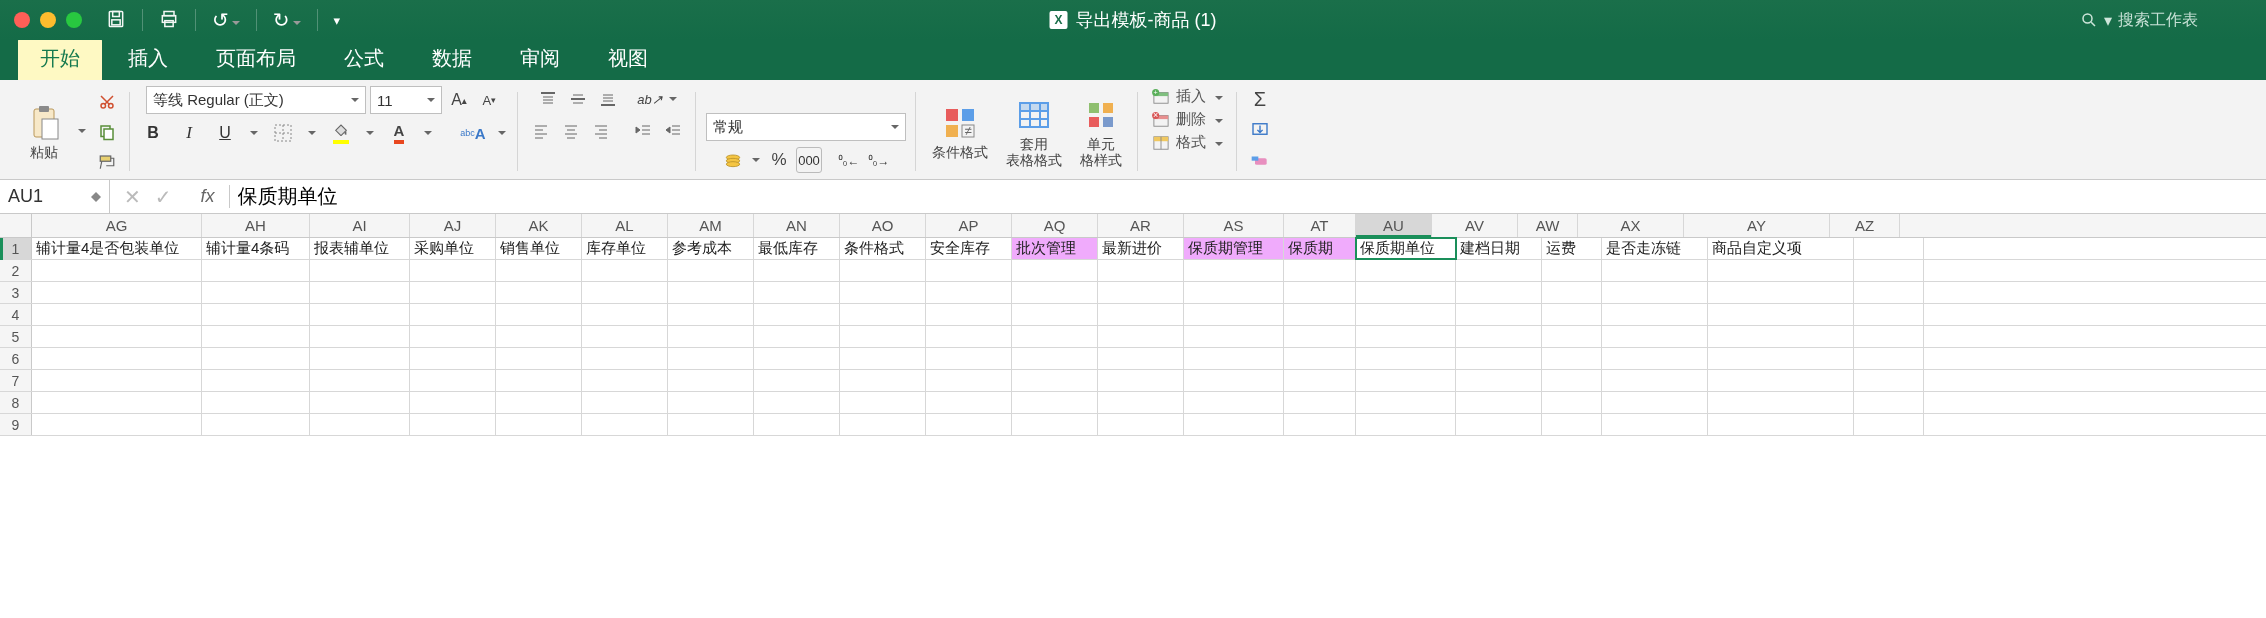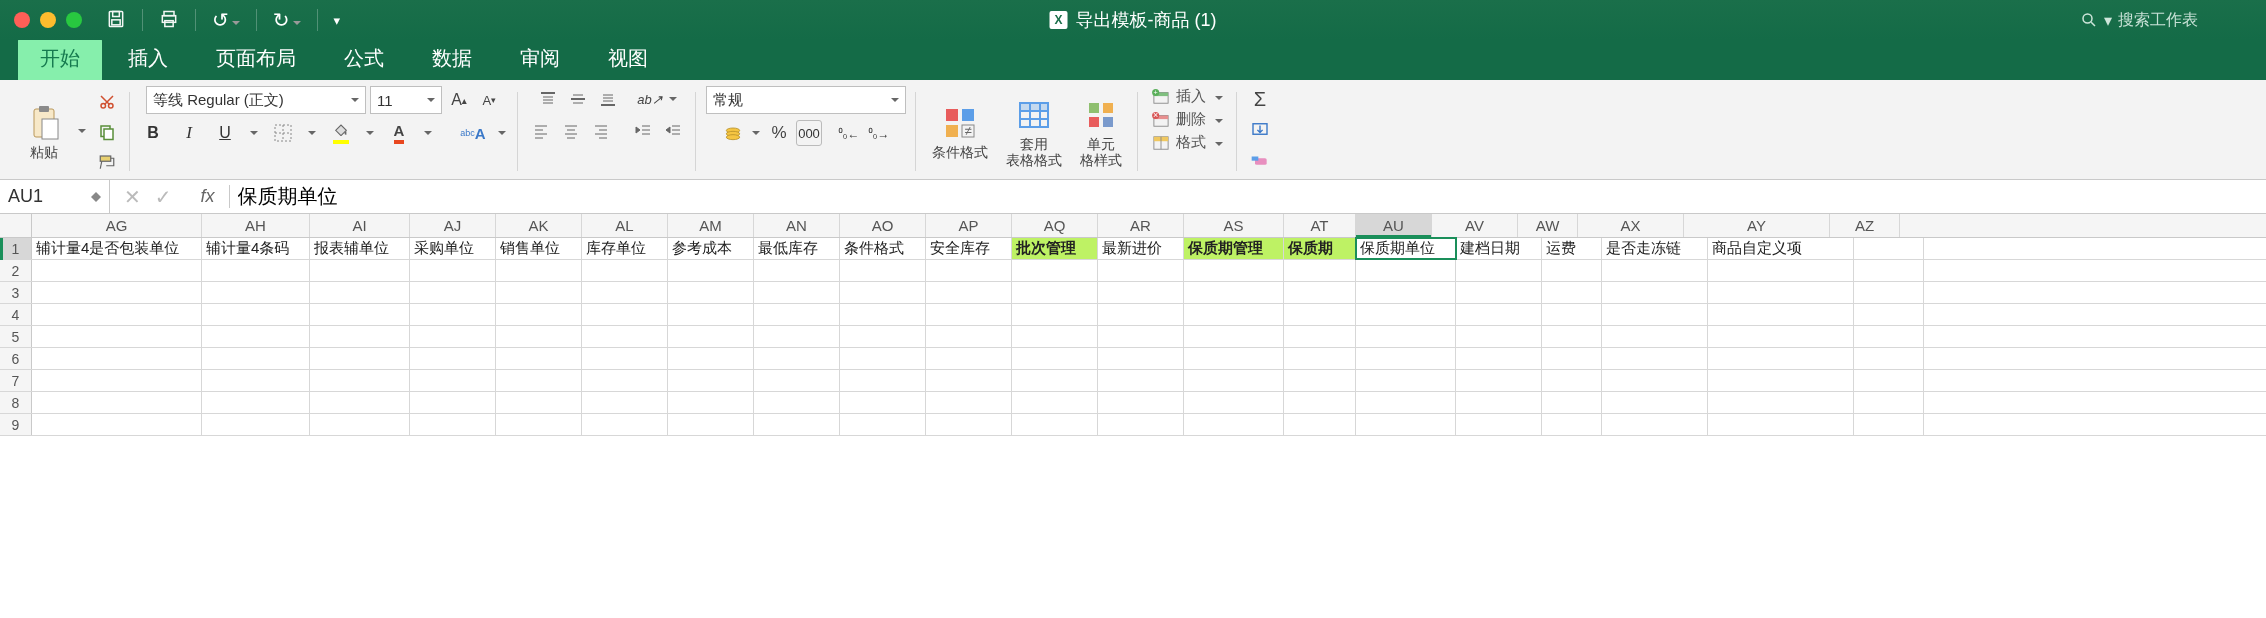--- a/index.html
+++ b/index.html
@@ -15,21 +15,21 @@
   .qat .sep { width:1px; height:22px; background:rgba(255,255,255,.25); }
   .title-center { position:absolute; left:50%; transform:translateX(-50%); display:flex; align-items:center; gap:8px; font-size:18px; }
   .title-center .xicon { width:18px; height:18px; background:#fff; color:#1a6f4a; font-weight:bold; font-size:12px; display:flex; align-items:center; justify-content:center; border-radius:2px; }
   .search { margin-left:auto; display:flex; align-items:center; gap:6px; color:#d0e6dc; font-size:16px; }
   .search input { background:transparent; border:none; color:#d0e6dc; font-size:16px; outline:none; width:140px; }
   .search input::placeholder { color:#c6e0d5; }
 
   
   .tabstrip { height:40px; background:#146b47; display:flex; align-items:flex-end; padding-left:18px; gap:4px; }
   .tab { padding:8px 22px 8px 22px; color:#fff; font-size:20px; cursor:pointer; }
-  .tab.active { background:#86efac; color:#167a4f; border-radius:4px 4px 0 0; }
+  .tab.active { background:#fef9c3; color:#167a4f; border-radius:4px 4px 0 0; }
 
   
   .ribbon { height:100px; background:#f3f3f3; border-bottom:1px solid #c9c9c9; display:flex; align-items:stretch; padding:4px 8px 0 8px; gap:0; overflow:hidden;}
   .group { display:flex; flex-direction:column; align-items:center; justify-content:space-between; padding:2px 10px 2px 10px; position:relative; }
   .group::after { content:""; position:absolute; right:0; top:8px; bottom:8px; width:1px; background:#d5d5d5; }
   .group:last-child::after{display:none;}
   .group-content { display:flex; align-items:center; gap:6px; flex:1; }
 
   .bigbtn { display:flex; flex-direction:column; align-items:center; gap:2px; padding:2px 6px; cursor:pointer; }
   .bigbtn .ic { width:40px; height:40px; display:flex; align-items:center; justify-content:center; }
@@ -68,21 +68,21 @@
   .corner { width:32px; border-right:1px solid #c9c9c9; background:#f5f5f5; }
   .ch { border-right:1px solid #d7d7d7; display:flex; align-items:center; justify-content:center; font-size:15px; color:#555; position:relative;}
   .ch.sel { background:#d7d7d7; }
   .ch.sel::after{content:"";position:absolute;left:0;right:0;bottom:-1px;height:3px;background:#1a8f5a;}
   .rows { }
   .row-line { display:flex; height:22px; border-bottom:1px solid #d7d7d7; }
   .rh { width:32px; border-right:1px solid #c9c9c9; background:#f5f5f5; display:flex; align-items:center; justify-content:center; font-size:14px; color:#555;}
   .rh.sel{background:#d7d7d7;}
   .rh.sel::after{content:"";position:absolute;}
   .cell { border-right:1px solid #d7d7d7; display:flex; align-items:center; padding:0 4px; font-size:15px; color:#222; overflow:hidden; white-space:nowrap; }
-  .hl { background:#bef264;font-weight:bold; }
+  .hl { background:#f0abfc; }
   .selcell { outline:2.5px solid #1a8f5a; outline-offset:-1px; z-index:2; position:relative;}
   .row1-border { position:relative; }
   .row1-border::before{content:"";position:absolute;left:0;top:0;bottom:-1px;width:3px;background:#1a8f5a;}
 
   
   .chev-down::after{content:"";border:4px solid transparent;border-top-color:#666;display:inline-block;margin-left:3px;position:relative;top:2px;}
 
 </style>
 </head>
 <body>
@@ -299,21 +299,21 @@
               <line x1="8" y1="12" x2="16" y2="12"></line>
               <polygon points="2,8 6,5 6,11"></polygon>
             </svg>
           </span>
       </div>
     </div>
   </div>
 
 
   <div class="group">
-    <div class="group-content col" style="gap:6px;">
+    <div class="group-content col" style="gap:6px;margin-top:27px;">
       <div class="combo sel">
           <span>常规</span>
           <span class="cdd"></span>
         </div>
       <div class="row">
         <span class="btn">
             <svg width="20" height="18" viewBox="0 0 24 20">
               <ellipse cx="12" cy="7" rx="8" ry="3" fill="#f5c542" stroke="#b8922a"></ellipse>
               <ellipse cx="12" cy="11" rx="8" ry="3" fill="#f5c542" stroke="#b8922a"></ellipse>
               <ellipse cx="12" cy="15" rx="8" ry="3" fill="#f5c542" stroke="#b8922a"></ellipse>

